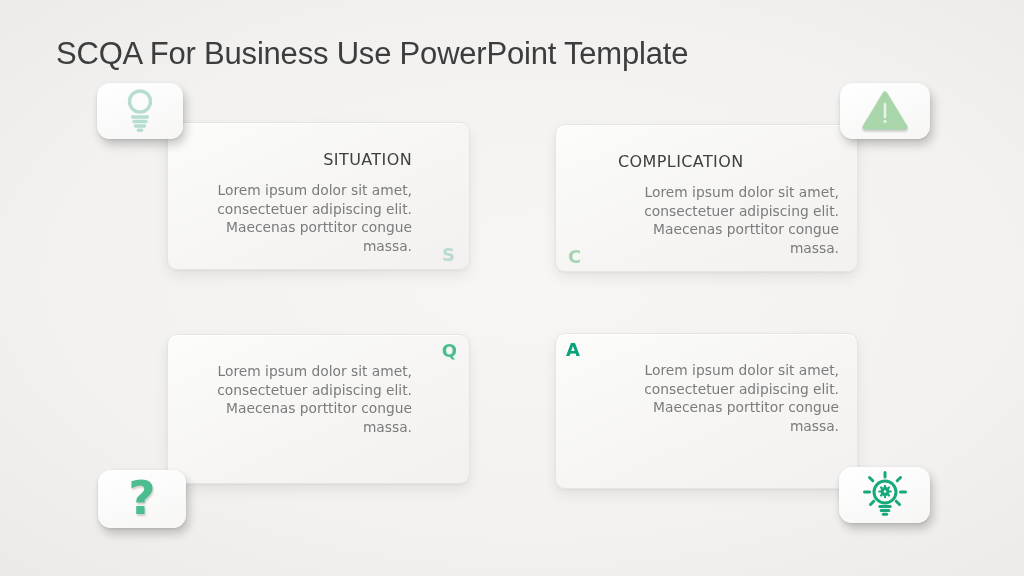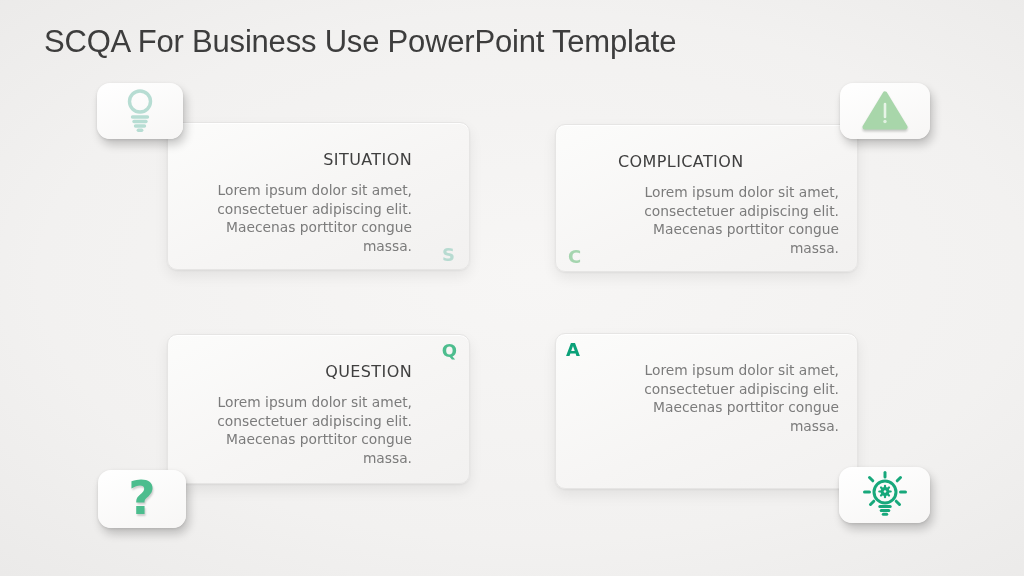--- a/index.html
+++ b/index.html
@@ -11,21 +11,21 @@
   .slide {
     position: relative;
     width: 1024px; height: 576px;
     overflow: hidden;
     background: radial-gradient(120% 115% at 52% 48%,
       #f7f6f5 0%, #f2f1f0 40%, #e8e7e6 72%, #dddcdb 100%);
   }
   .slide-title {
     position: absolute;
     left: 44px; top: 24px;
-    margin: 0;
+    margin: 12px;
     font-family: "Liberation Sans", sans-serif;
     font-size: 31px;
     font-weight: 500;
     letter-spacing: -0.2px;
     color: #3d3d3d;
   }
   
   .card {
     position: absolute;
     width: 303px;
@@ -122,21 +122,20 @@
 consectetuer adipiscing elit.
 Maecenas porttitor congue
 massa.</p>
       <span class="corner-letter pos-bl" style="color: rgb(165, 213, 175);">C</span>
     </div>
   </section>
 
   <section class="card card-question align-right">
     <div class="card-content">
       <span class="corner-letter pos-tr" style="color: rgb(77, 189, 142);">Q</span>
-      <h2 class="card-title">QUESTION</h2>
       <p class="card-body">Lorem ipsum dolor sit amet,
 consectetuer adipiscing elit.
 Maecenas porttitor congue
 massa.</p>
     </div>
   </section>
 
   <section class="card card-answers align-left">
     <div class="card-content">
       <span class="corner-letter pos-tl" style="color: rgb(11, 161, 121);">A</span>

